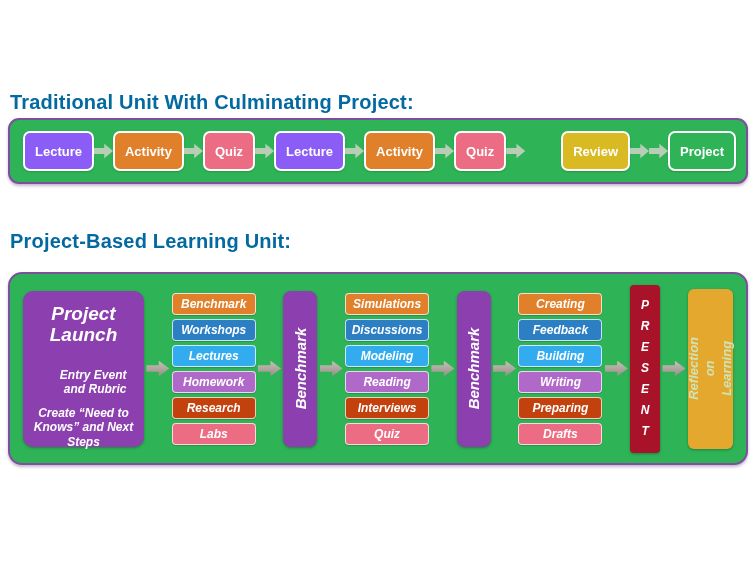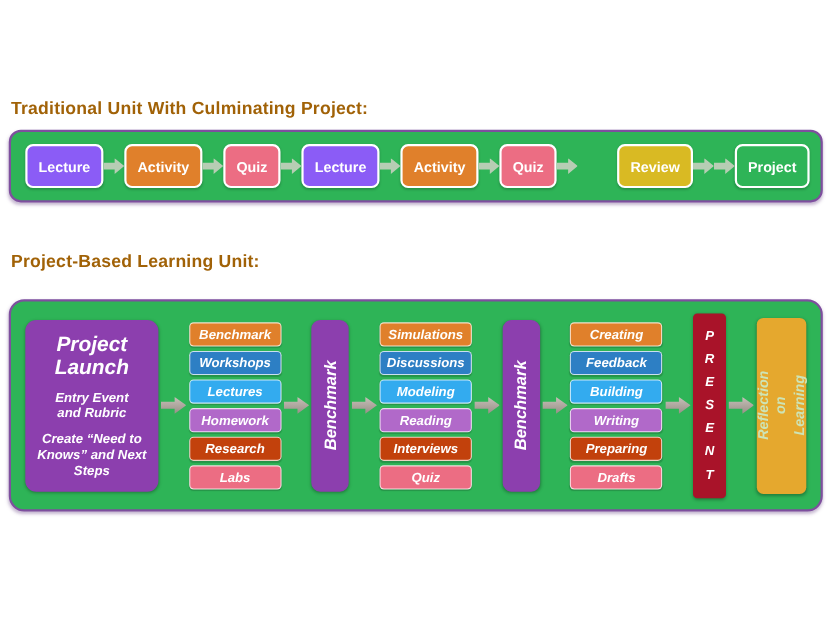--- a/index.html
+++ b/index.html
@@ -6,22 +6,22 @@
   body {
     width:756px; height:567px;
     background:#ffffff;
     font-family:"Liberation Sans", sans-serif;
     position:relative;
     overflow:hidden;
   }
 
   .section-title {
     position:absolute; left:10px;
-    color:#a16207;
-    font-size:16px; font-weight:bold;
+    color:#0369a1;
+    font-size:20px; font-weight:bold;
     letter-spacing:0.2px;
     white-space:nowrap;
   }
   #title1 { top:91px; }
   #title2 { top:230px; }
 
   .band {
     position:absolute; left:8px;
     background:#2eb457;
     border:2px solid #7e4f9e;
@@ -71,21 +71,21 @@
   .launch {
     flex:none; width:121px; height:156px;
     background:#8c3fae; border-radius:10px;
     color:#ffffff; text-align:center;
     display:flex; flex-direction:column; align-items:center;
     padding:10px 6px; box-sizing:border-box;
     box-shadow:0 1px 3px rgba(0,0,0,0.3);
   }
   .launch-title { font-size:19px; font-weight:bold; line-height:1.12; margin-top:2px; }
   .launch-sub   { font-size:12px; font-weight:bold; line-height:1.2; }
-  .launch-sub1  { margin-top:9px; max-width:86px; }
+  .launch-sub1  { margin-top:23px; max-width:86px;text-align:right; }
   .launch-sub2  { margin-top:9px; max-width:104px; }
 
   
   .column { flex:none; display:flex; flex-direction:column; gap:4px; width:84px; }
   .chip {
     height:20px;
     border:1px solid rgba(255,255,255,0.75);
     border-radius:4px;
     display:flex; align-items:center; justify-content:center;
     color:#ffffff; font-weight:bold; font-size:12px;

